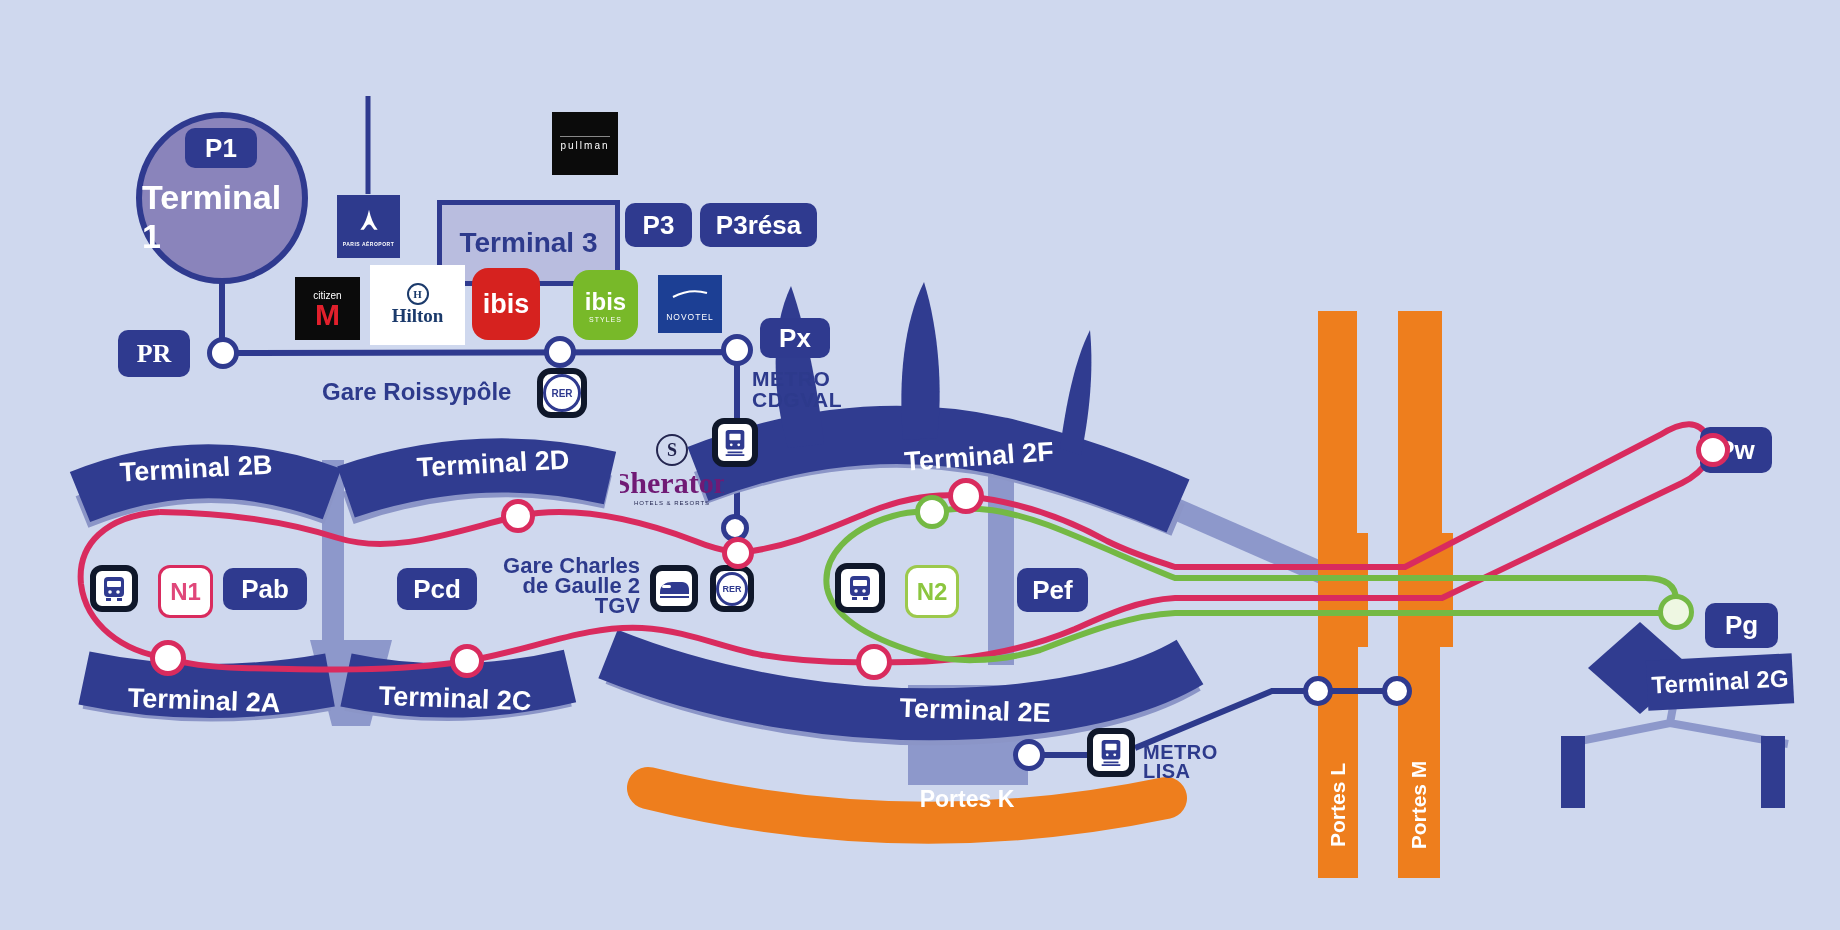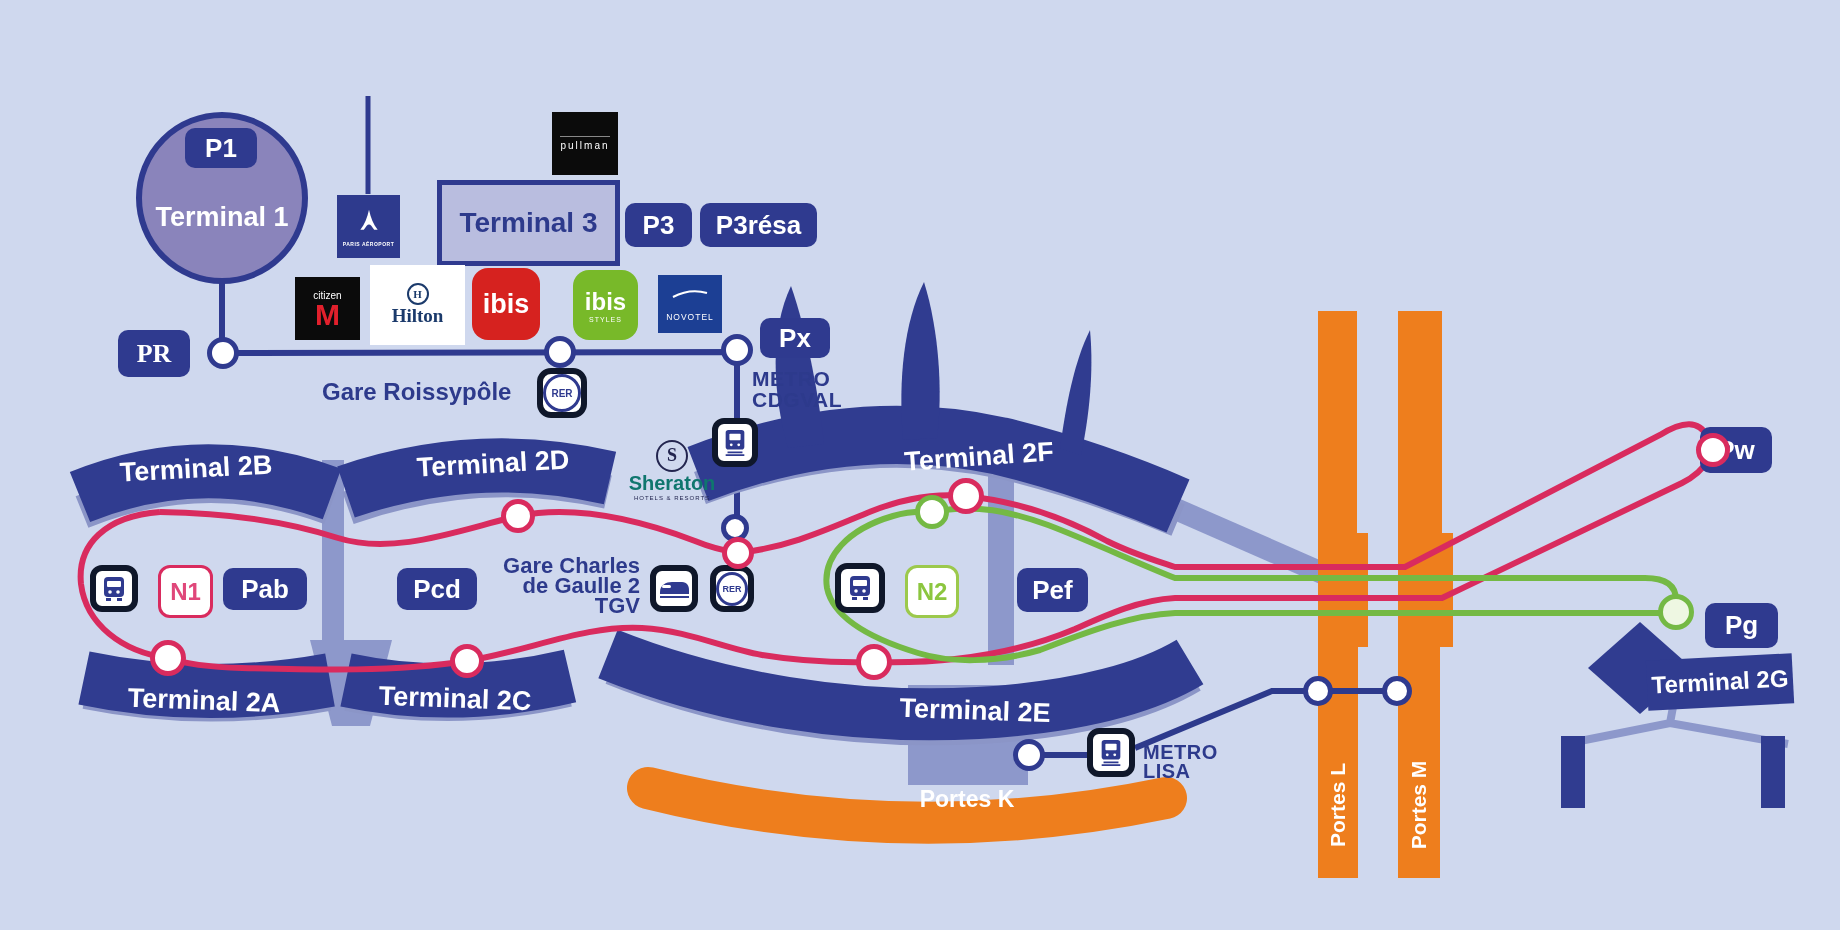--- a/index.html
+++ b/index.html
@@ -93,25 +93,25 @@
     <g stroke="#74b944" stroke-width="6" fill="none">
       <path d="M932,512 C975,503 1012,512 1048,525 C1090,541 1135,562 1175,578
                L1645,578 Q1676,578 1676,600 L1676,603"></path>
       <path d="M1666,613 L1175,613 C1130,615 1085,633 1040,650
                C995,663 950,663 918,653 C872,639 833,618 827,588
                C822,557 848,529 893,516 C906,512 918,511 932,512"></path>
     </g>
   </svg>
 
   <div class="t1circle" style="left:136px;top:112px;width:172px;height:172px;">
-    <div style="color:#fff;font-weight:bold;font-size:27px;margin-top:38px;">Terminal 1</div>
+    <div style="color:#fff;font-weight:bold;font-size:34px;margin-top:38px;">Terminal 1</div>
   </div>
   <div class="badge" style="left:185px;top:128px;width:72px;height:40px;">P1</div>
 
-  <div class="t3box" style="left:437px;top:180px;width:183px;height:86px;">Terminal 3</div>
+  <div class="t3box" style="left:437px;top:200px;width:183px;height:86px;">Terminal 3</div>
   <div class="badge" style="left:625px;top:203px;width:67px;height:44px;">P3</div>
   <div class="badge" style="left:700px;top:203px;width:117px;height:44px;">P3résa</div>
 
 
   <div class="logo" style="left:337px;top:195px;width:63px;height:63px;background:#2e3a8d;">
     <span>
       <svg width="26" height="30" viewBox="0 0 30 34">
           <path d="M15,3 C13,12 10,20 5,26 L9,26 C12,22 13,20 15,20 C17,20 18,22 21,26 L25,26 C20,20 17,12 15,3 Z" fill="#fff"></path>
         </svg>
     </span>
@@ -145,21 +145,21 @@
     <span>
       <svg width="40" height="12" viewBox="0 0 40 12">
           <path d="M3,9 Q20,0 37,5" stroke="#fff" stroke-width="2" fill="none"></path>
         </svg>
     </span>
     <div style="color:#fff;font-size:8.5px;letter-spacing:1px;margin-top:8px;">NOVOTEL</div>
   </div>
 
   <div class="logo" style="left:620px;top:430px;width:104px;height:80px;">
     <div style="width:28px;height:28px;border:2px solid #23254f;border-radius:50%;display:flex;align-items:center;justify-content:center;color:#23254f;font-size:18px;font-family:'Liberation Serif',serif;font-weight:bold;">S</div>
-    <div style="color:#0f766e;font-size:20px;font-family:Liberation Sans, sans-serif;font-weight:bold;">Sheraton</div>
+    <div style="color:#701a75;font-size:30px;font-family:Liberation Serif, serif;font-weight:bold;">Sheraton</div>
     <div style="color:#23254f;font-size:6px;letter-spacing:1px;">HOTELS &amp; RESORTS</div>
   </div>
 
   <div class="badge" style="left:118px;top:330px;width:72px;height:47px;font-family:Liberation Serif, serif;">PR</div>
   <div class="badge" style="left:760px;top:318px;width:70px;height:40px;">Px</div>
   <div class="badge" style="left:223px;top:568px;width:84px;height:42px;">Pab</div>
   <div class="badge" style="left:397px;top:568px;width:80px;height:42px;">Pcd</div>
   <div class="badge" style="left:1017px;top:568px;width:71px;height:44px;">Pef</div>
   <div class="badge" style="left:1700px;top:427px;width:72px;height:46px;">Pw</div>
   <div class="badge" style="left:1705px;top:603px;width:73px;height:45px;">Pg</div>

